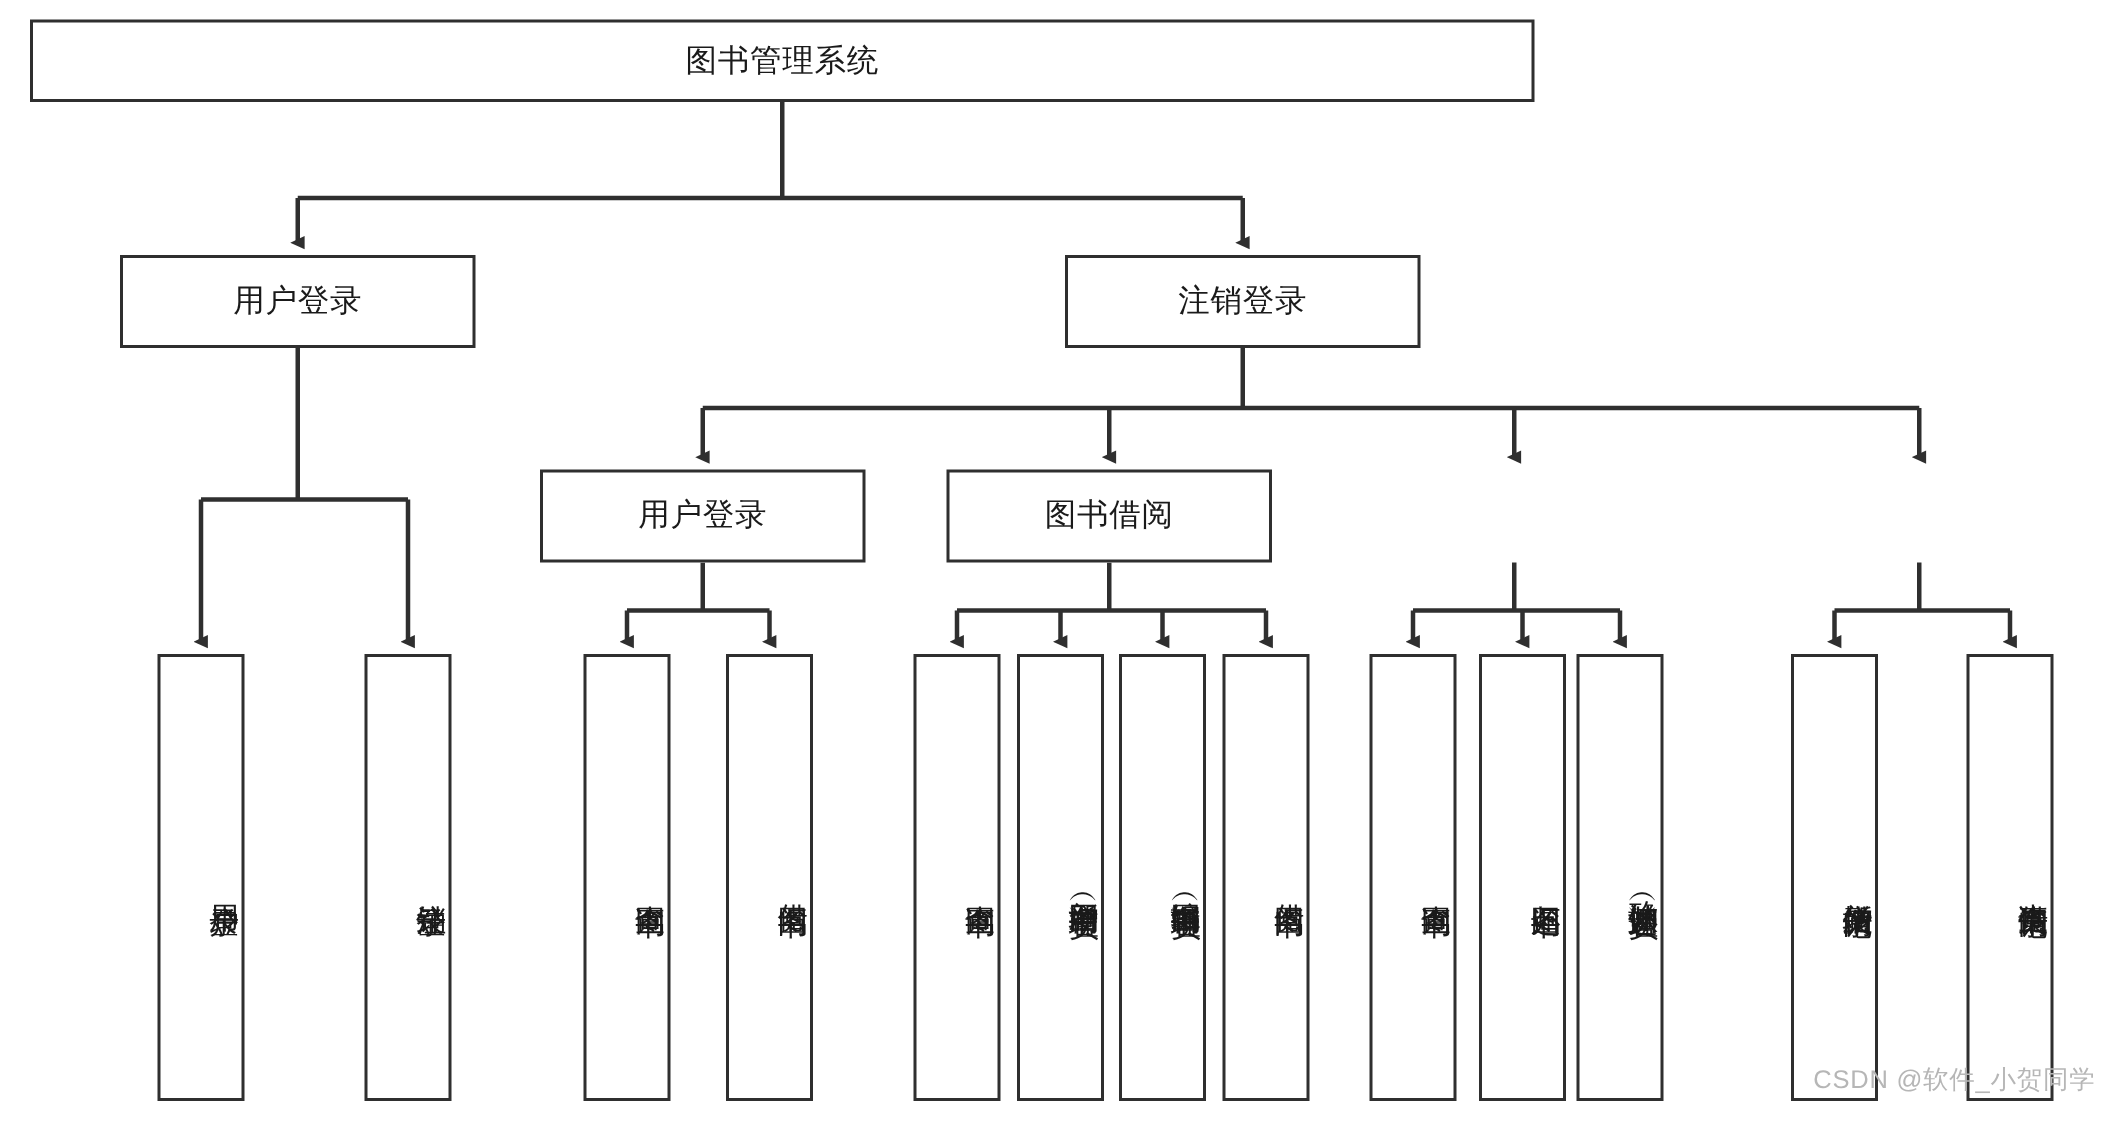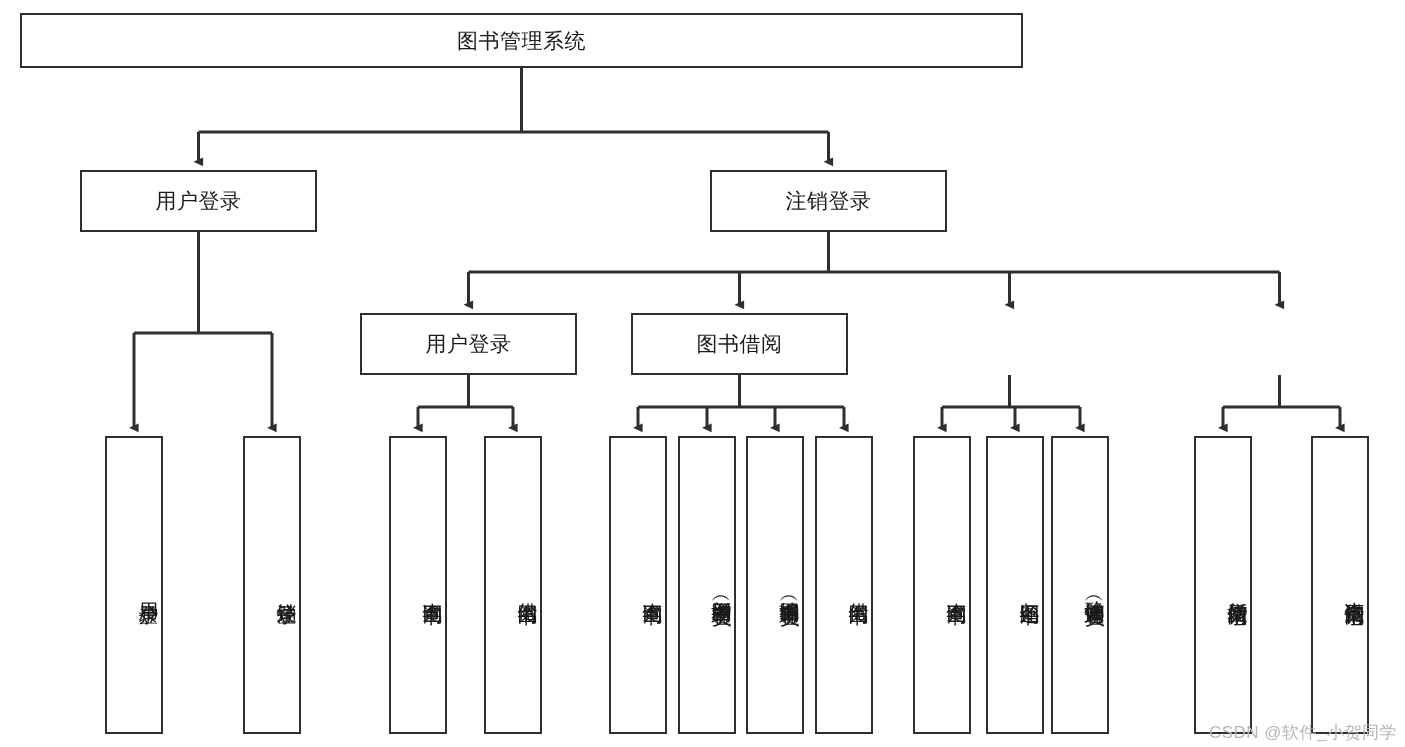--- a/index.html
+++ b/index.html
@@ -53,21 +53,21 @@
     white-space: nowrap;
     overflow: hidden;
   }
   .node-v .vtext {
     writing-mode: vertical-rl;
     text-orientation: upright;
   }
   #watermark {
     position: absolute;
     right: 8px;
-    bottom: 3px;
+    bottom: 16px;
     font-size: 17px;
     color: #b6b6b6;
     letter-spacing: 0.5px;
     white-space: nowrap;
   }
 </style>
 </head>
 <body>
 
 <div id="diagram-root">

